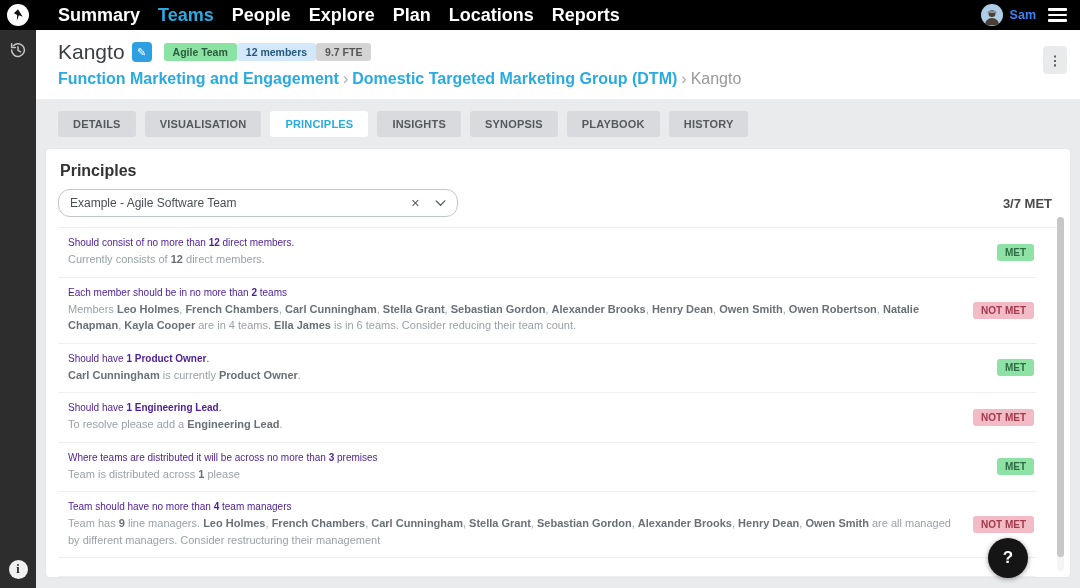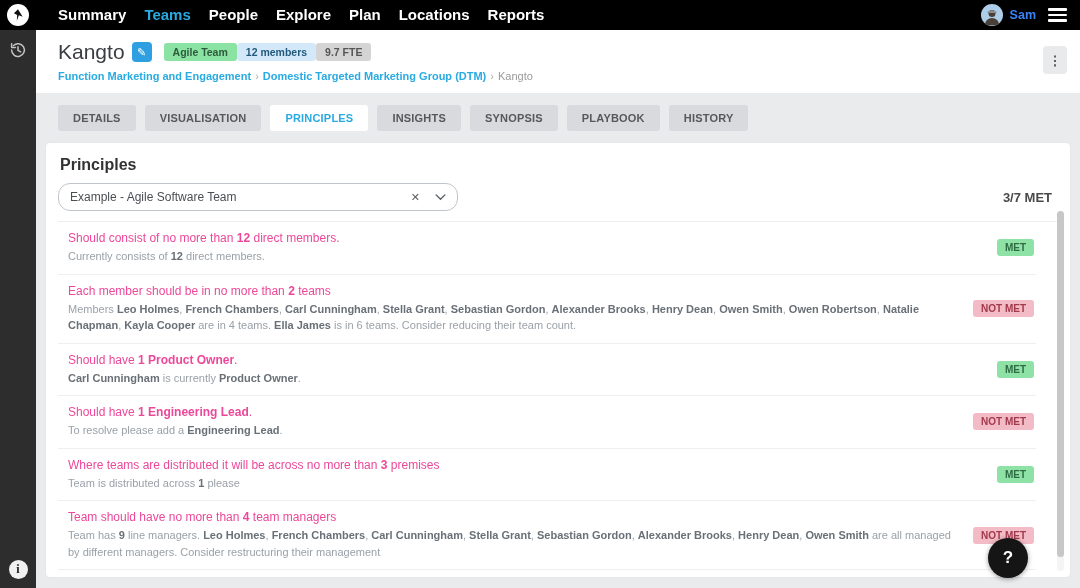--- a/index.html
+++ b/index.html
@@ -4,21 +4,21 @@
 <style>
   * { box-sizing: border-box; margin: 0; padding: 0; }
   html, body { width: 1080px; height: 588px; overflow: hidden; }
   body { font-family: "Liberation Sans", sans-serif; background: #eaebed; }
 
   
   .topbar { height: 30px; background: #000; display: flex; align-items: center; }
   .logo-box { width: 36px; height: 30px; display: flex; align-items: center; justify-content: center; flex: none; }
   .logo-circle { width: 22px; height: 22px; background: #fff; border-radius: 50%; display: flex; align-items: center; justify-content: center; cursor: pointer; }
   .top-nav { display: flex; margin-left: 13px; }
-  .nav-item { color: #fff; font-size: 15px; font-weight: bold; padding: 0 9px; line-height: 30px; text-decoration: none; cursor: pointer; }
+  .nav-item { color: #fff; font-size: 18px; font-weight: bold; padding: 0 9px; line-height: 30px; text-decoration: none; cursor: pointer; }
   .nav-item.active { color: #29abe2; }
   .top-right { margin-left: auto; display: flex; align-items: center; padding-right: 13px; }
   .avatar { width: 22px; height: 22px; border-radius: 50%; background: #aecde8; overflow: hidden; display: flex; align-items: flex-end; justify-content: center; cursor: pointer; }
   .username { color: #3b82f6; font-size: 12.5px; font-weight: bold; margin: 0 12px 0 7px; }
   .hamburger { display: flex; flex-direction: column; gap: 3px; cursor: pointer; padding: 2px 0; }
   .hamburger div { width: 19px; height: 2.5px; background: #fff; border-radius: 1px; }
 
   
   .body-row { display: flex; height: 558px; }
   .sidebar { width: 36px; background: #2d2d2d; flex: none; display: flex; flex-direction: column; align-items: center; justify-content: space-between; padding: 11px 0 9px; }
@@ -30,21 +30,21 @@
   
   .header-band { background: #fff; padding: 10px 14px 11px 22px; position: relative; }
   .team-row { display: flex; align-items: center; }
   .team-name { font-size: 21px; color: #3a3e42; font-weight: 400; }
   .edit-btn { width: 20px; height: 20px; background: #2e9fe0; border-radius: 4px; color: #fff; font-size: 11px; display: flex; align-items: center; justify-content: center; cursor: pointer; margin-left: 7px; }
   .team-badges { display: flex; margin-left: 12px; }
   .hbadge { font-size: 10.5px; font-weight: bold; padding: 3px 9px; border-radius: 3px; }
   .hbadge.green { background: #8be3a3; color: #2d5a3c; }
   .hbadge.blue  { background: #d3e9fa; color: #23597d; }
   .hbadge.gray  { background: #d4d4d4; color: #555; }
-  .breadcrumb { margin-top: 6px; font-size: 11px; }
+  .breadcrumb { margin-top: 6px; font-size: 16px; }
   .breadcrumb a { color: #29abe2; font-weight: bold; text-decoration: none; cursor: pointer; }
   .breadcrumb .sep { color: #aaa; margin: 0 4px; }
   .breadcrumb .current { color: #999; }
   .kebab-btn { position: absolute; right: 13px; top: 16px; width: 24px; height: 28px; background: #e9eaec; border-radius: 4px; color: #555; display: flex; align-items: center; justify-content: center; font-size: 13px; font-weight: bold; cursor: pointer; }
 
   
   .tab-bar { padding: 12px 0 0 22px; display: flex; gap: 9px; }
   .tab { padding: 7px 15px; background: #d8dadd; border-radius: 3px; font-size: 11px; font-weight: bold; color: #55585c; letter-spacing: .2px; cursor: pointer; }
   .tab.active { background: #fff; color: #29abe2; }
 
@@ -53,21 +53,21 @@
   .card-head { font-size: 16px; font-weight: bold; color: #333; margin: 0 0 9px 2px; }
   .control-row { display: flex; align-items: center; }
   .select-box { width: 400px; height: 28px; border: 1px solid #bfc5cb; border-radius: 12px; display: flex; align-items: center; padding: 0 11px; background: #fff; cursor: pointer; }
   .select-value { font-size: 12px; color: #4a4f54; flex: 1; }
   .select-clear { font-size: 11px; color: #5a6066; margin-right: 15px; cursor: pointer; }
   .met-summary { margin-left: auto; font-size: 13px; color: #4a4a4a; font-weight: bold; padding-right: 6px; }
 
   .plist { margin-top: 10px; border-top: 1px solid #eee; padding-right: 22px; }
   .prow { display: flex; align-items: center; border-bottom: 1px solid #efefef; padding: 9px 2px 9px 10px; }
   .prow-content { flex: 1; min-width: 0; }
-  .prow-title { font-size: 12px; color: #ec4899; margin-bottom: 3px; }
+  .prow-title { font-size: 10px; color: #4c1d95; margin-bottom: 3px; }
   .prow-desc { font-size: 11px; color: #9aa1a8; line-height: 1.5; }
   .prow-desc b { color: #697077; }
   .status-badge { margin-left: 14px; font-size: 10px; font-weight: bold; padding: 3px 8px; border-radius: 3px; white-space: nowrap; flex: none; }
   .status-met    { background: #8fe2a5; color: #2f6b44; }
   .status-notmet { background: #f3bbc5; color: #a23a4d; }
 
   .scrollbar { position: absolute; top: 68px; bottom: 6px; right: 6px; width: 7px; background: #f4f4f4; border-radius: 4px; cursor: pointer; }
   .scroll-thumb { position: absolute; top: 0; left: 0; width: 7px; height: 96%; background: #c7c7c7; border-radius: 4px; cursor: grab; }
 
   .help-btn { position: fixed; right: 52px; bottom: 10px; width: 40px; height: 40px; background: #151515; border-radius: 50%; color: #fff; font-size: 17px; font-weight: bold; display: flex; align-items: center; justify-content: center; cursor: pointer; box-shadow: 0 1px 5px rgba(0,0,0,.4); z-index: 20; }

